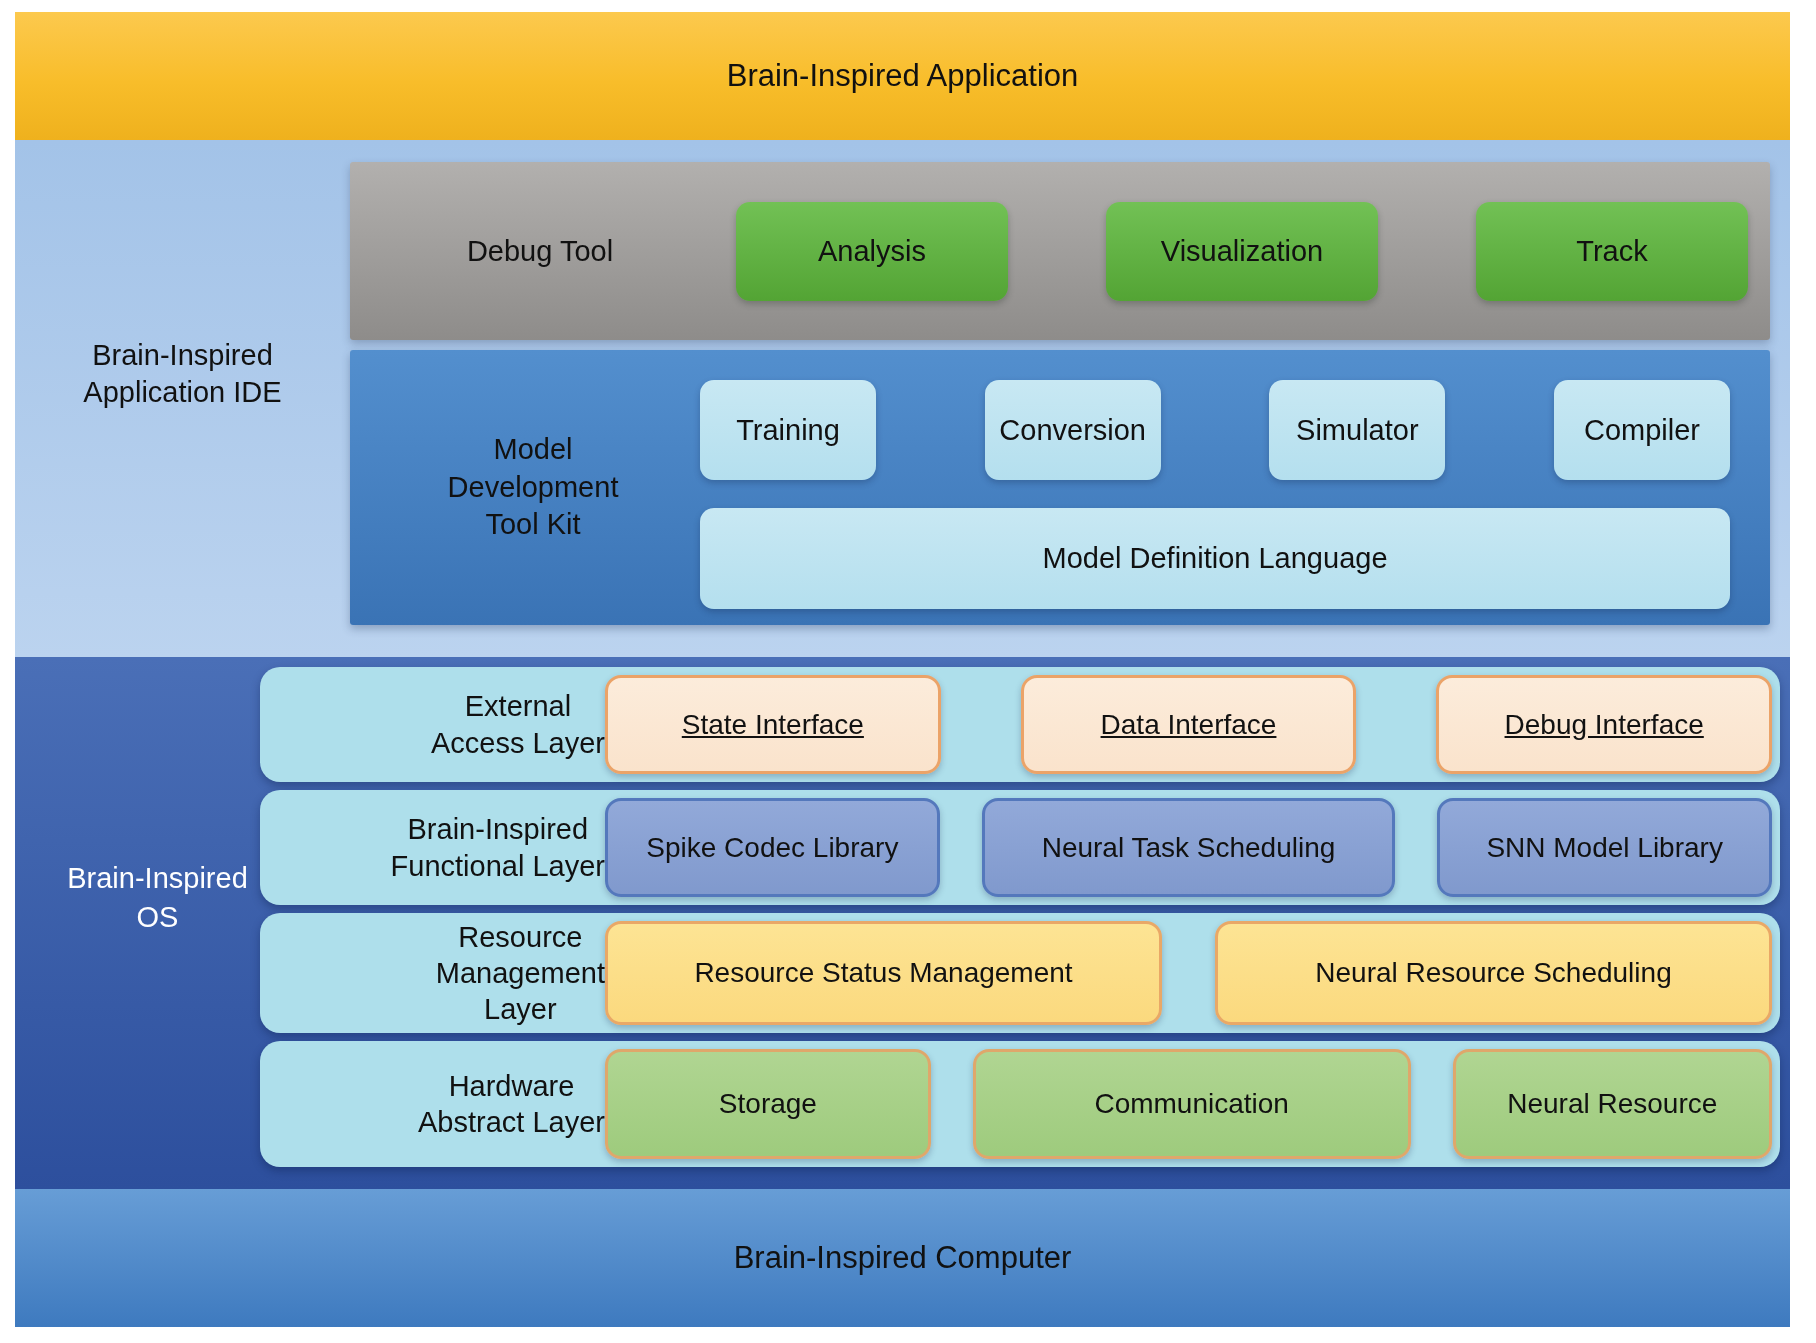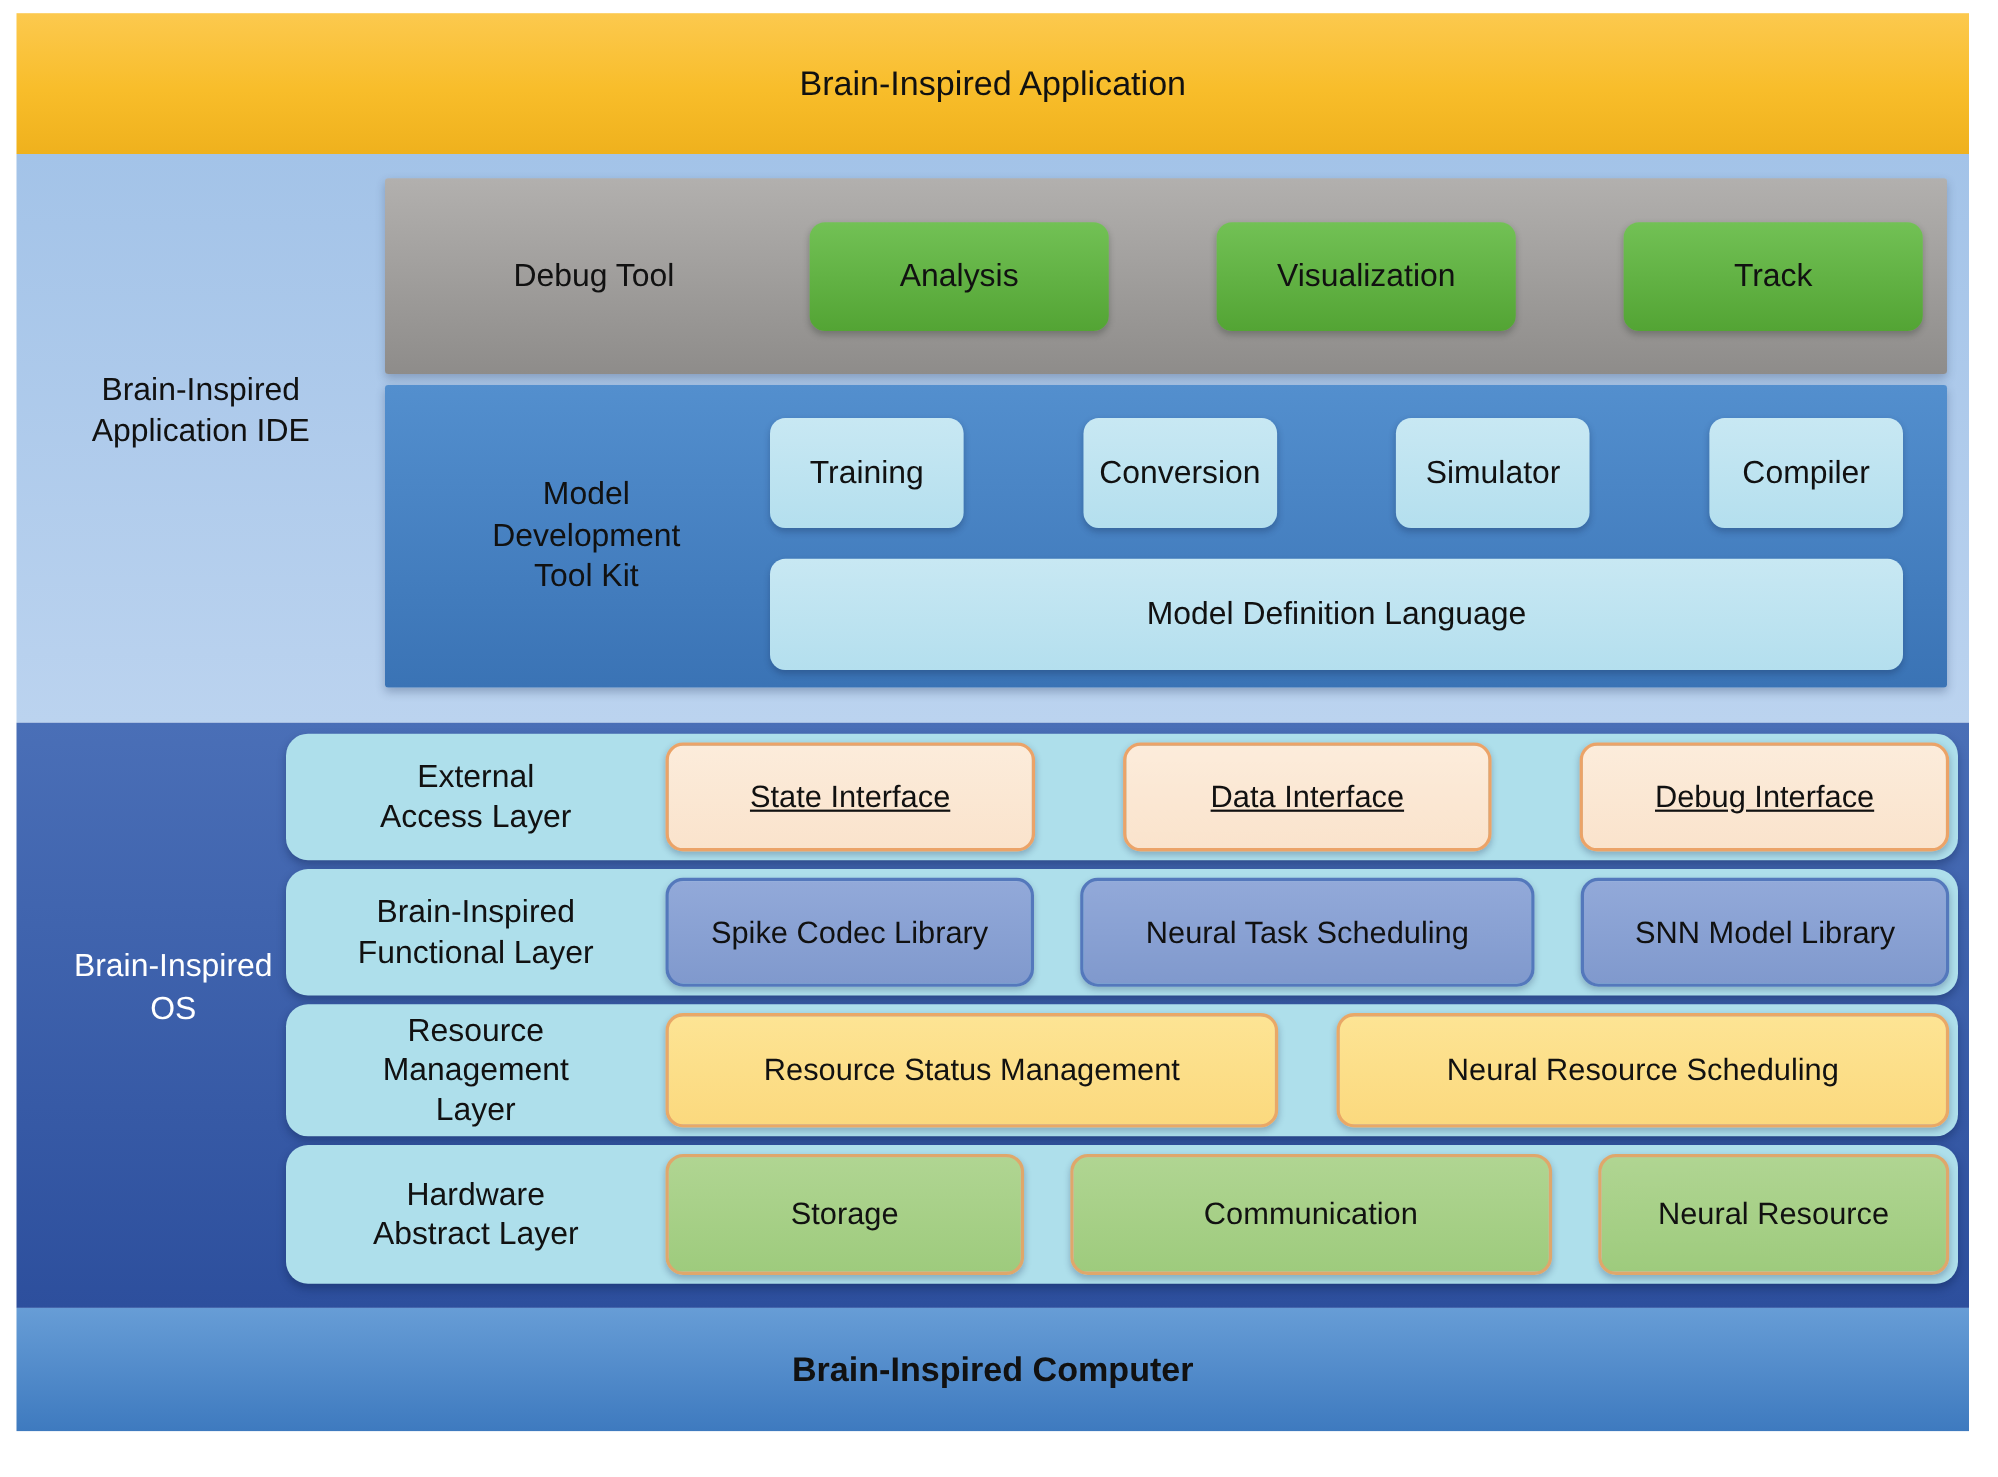--- a/index.html
+++ b/index.html
@@ -85,21 +85,21 @@
   }
   .os-label{font-size:29px;line-height:1.35;text-align:center;color:var(--text-light,#fff);}
   .os-rows{flex:1 1 auto;display:flex;flex-direction:column;padding:10px 10px 0 0;box-sizing:border-box;gap:8px;}
 
   .os-row{
     background:var(--row-cyan,#aedfeb);
     border-radius:20px;display:flex;flex-direction:row;align-items:stretch;
     box-shadow:0 4px 8px rgba(10,25,70,0.35);
   }
   .row-1{height:115px;} .row-2{height:115px;} .row-3{height:120px;} .row-4{height:126px;}
-  .row-label-col{width:345px;flex:0 0 auto;display:flex;align-items:center;justify-content:center;border-radius:23px;}
+  .row-label-col{width:345px;flex:0 0 auto;display:flex;align-items:center;justify-content:flex-end;border-radius:23px;}
   .row-label{font-size:29px;line-height:1.25;text-align:center;}
   .row-boxes{flex:1 1 auto;display:flex;padding:8px 8px 8px 0;box-sizing:border-box;}
   .gap-50{gap:80px;text-decoration:underline;} .gap-42{gap:42px;} .gap-53{gap:53px;}
 
   .chip{
     border-radius:16px;display:flex;align-items:center;justify-content:center;
     font-size:28px;box-sizing:border-box;min-width:0;
     box-shadow:0 3px 6px rgba(20,30,70,0.25);
   }
   .chip-peach{
@@ -114,25 +114,24 @@
     background:linear-gradient(180deg,var(--yellow-fill-top,#fde494) 0%,var(--yellow-fill,#fbd97e) 100%);
     border:3px solid var(--yellow-border,#e9a867);
   }
   .chip-green{
     background:linear-gradient(180deg,var(--green-fill-top,#b0d592) 0%,var(--green-fill,#9ecb7d) 100%);
     border:3px solid var(--green-border,#dfa76b);
   }
 
   
   .computer-banner{
-    height:112px;flex:0 0 auto;
+    height:138px;flex:0 0 auto;
     background:linear-gradient(180deg,var(--computer-top,#679dd6) 0%,var(--computer-bottom,#3e7abf) 100%);
     display:flex;align-items:center;justify-content:center;
     font-size:31px;
-    font-weight:bold;
   }
 </style>
 </head>
 <body>
 
 <div class="page">
   <div class="diagram">
 
     <div class="app-banner">
       <span>Brain-Inspired Application</span>

